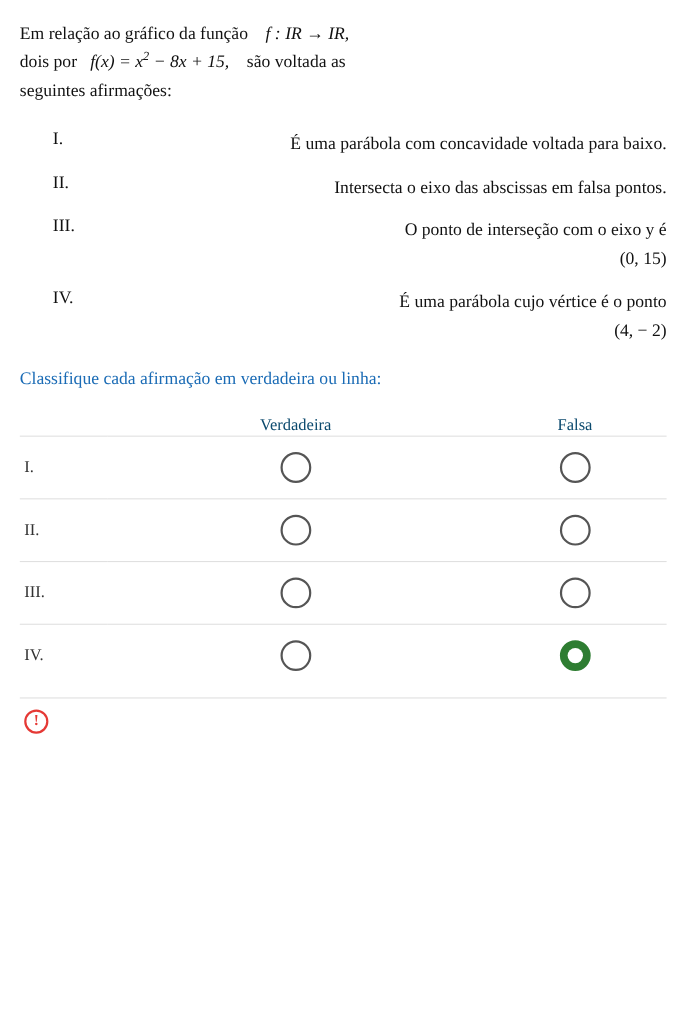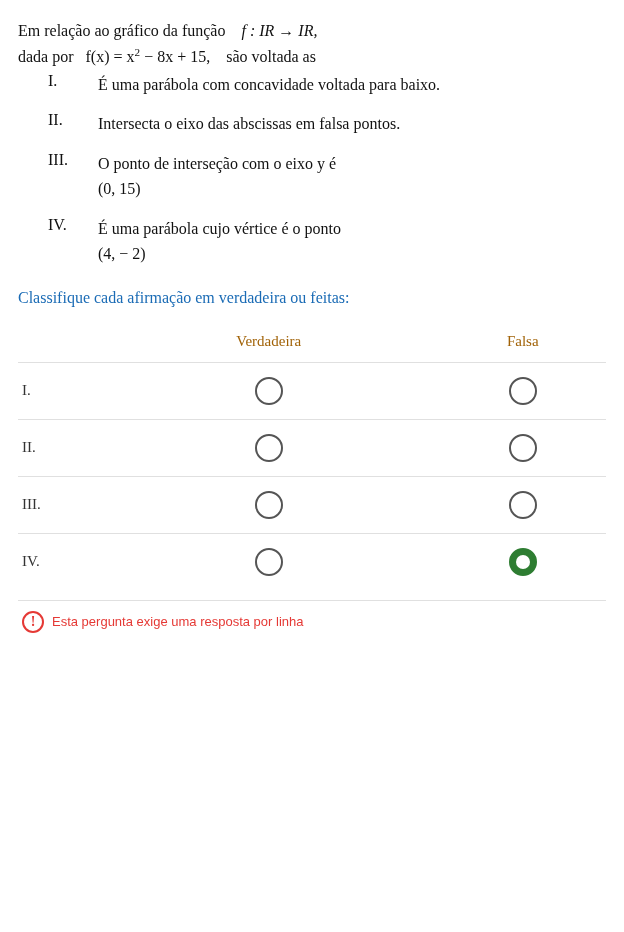--- a/index.html
+++ b/index.html
@@ -8,21 +8,21 @@
       background: #fff;
       width: 624px;
       min-height: 932px;
       padding: 18px 18px 20px 18px;
       font-size: 16px;
       color: #111;
     }
 
     .intro-text {
       line-height: 1.6;
-      margin-bottom: 2px;
+      margin-bottom: 23px;
     }
 
     .intro-text .math-inline {
       font-style: italic;
     }
 
     .statement-list {
       margin-left: 30px;
       margin-bottom: 18px;
     }
@@ -35,41 +35,42 @@
 
     .statement-numeral {
       min-width: 50px;
       font-weight: normal;
       padding-top: 0;
     }
 
     .statement-text {
       flex: 1;
       line-height: 1.6;
+      text-align: right;
     }
 
     .classify-prompt {
       color: #1a6bb5;
       font-size: 16px;
       line-height: 1.6;
       margin-bottom: 22px;
     }
 
     .answer-table {
       width: 100%;
       border-collapse: collapse;
       margin-bottom: 10px;
     }
 
     .answer-table thead tr th {
       font-weight: normal;
       font-size: 15px;
-      padding-bottom: 12px;
+      padding-bottom: 0;
       text-align: center;
-      color: #a16207;
+      color: #0c4a6e;
     }
 
     .answer-table thead tr th:first-child {
       text-align: left;
       width: 80px;
     }
 
     .answer-table tbody tr {
       border-top: 1px solid #e0e0e0;
     }
@@ -141,41 +142,43 @@
       flex-shrink: 0;
     }
 
     .warning-text {
       color: #e53935;
       font-size: 13px;
       font-family: Arial, sans-serif;
     }
 
     .math-formula {
+      font-style: italic;
     }
 
     sup {
       font-size: 0.7em;
       vertical-align: super;
     }
   </style>
 </head>
 <body>
 
 <div class="intro-text">
   <span>Em relação ao gráfico da função</span>
   &nbsp;&nbsp;
   <span class="math-inline">f : <em>IR</em> → <em>IR</em>,</span>
   <br>
-  <span>dada por</span>
+  <span>dois por</span>
   &nbsp;
   <span class="math-formula">f(x) = x<sup>2</sup> − 8x + 15,</span>
   &nbsp;&nbsp;
   <span>são voltada as</span>
   <br>
+  <span>seguintes afirmações:</span>
 </div>
 
 <div class="statement-list">
 
   <div class="statement-item">
     <div class="statement-numeral">I.</div>
     <div class="statement-text">É uma parábola com concavidade voltada para baixo.</div>
   </div>
 
   <div class="statement-item">
@@ -188,21 +191,21 @@
     <div class="statement-text">O ponto de interseção com o eixo y é<br>(0, 15)</div>
   </div>
 
   <div class="statement-item">
     <div class="statement-numeral">IV.</div>
     <div class="statement-text">É uma parábola cujo vértice é o ponto<br>(4, − 2)</div>
   </div>
 
 </div>
 
-<div class="classify-prompt">Classifique cada afirmação em verdadeira ou feitas:</div>
+<div class="classify-prompt">Classifique cada afirmação em verdadeira ou linha:</div>
 
 <table class="answer-table">
   <thead>
     <tr>
       <th></th>
       <th>Verdadeira</th>
       <th>Falsa</th>
     </tr>
   </thead>
   <tbody>
@@ -240,14 +243,13 @@
       </td>
       <td>
         <span class="radio-circle selected"></span>
       </td>
     </tr>
   </tbody>
 </table>
 
 <div class="warning-bar">
   <span class="warning-icon">!</span>
-  <span class="warning-text">Esta pergunta exige uma resposta por linha</span>
 </div>
 
 </body></html>

